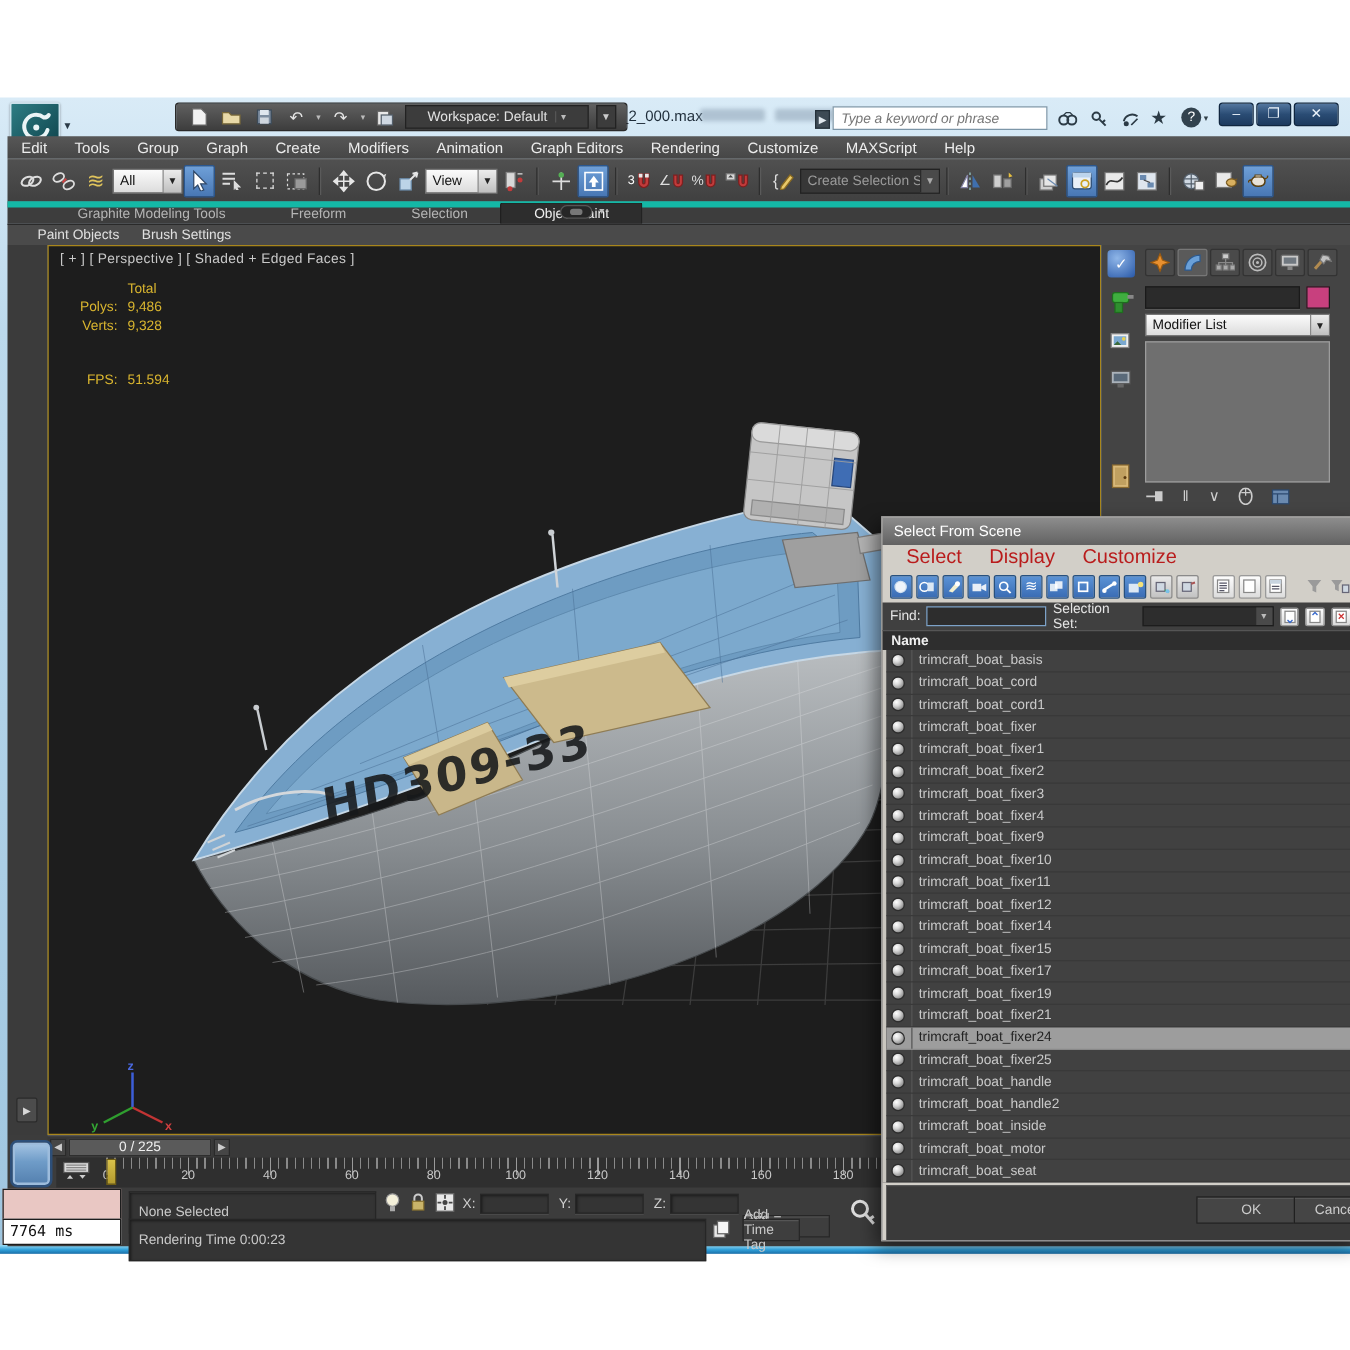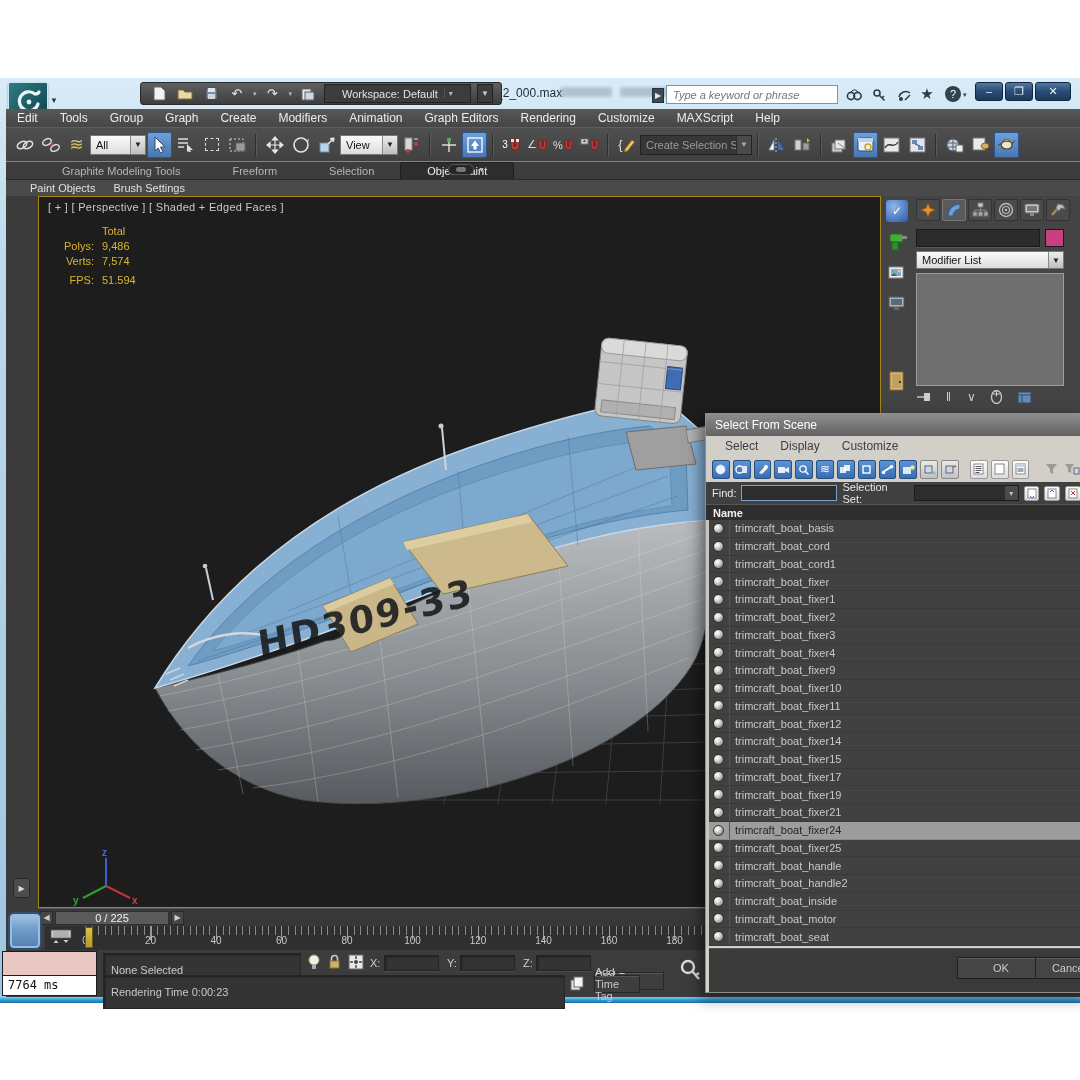--- a/index.html
+++ b/index.html
@@ -42,57 +42,57 @@
   .tbtn.active{background:linear-gradient(#6fa0d8,#4877b4);border:1px solid #2a5790;border-radius:2px}
   .tsep{width:2px;height:22px;border-left:1px solid #2e2e2e;border-right:1px solid #5a5a5a;margin:0 4px}
   .combo{display:flex;align-items:center;height:20px;background:linear-gradient(#fbfbfb,#dcdcdc);
     border:1px solid #777;font-size:11px;color:#111}
   .combo .txt{flex:1;padding:0 5px;white-space:nowrap;overflow:hidden}
   .combo .btn{width:15px;height:100%;background:linear-gradient(#ececec,#bfbfbf);border-left:1px solid #888;
     font-size:8px;color:#222;display:flex;align-items:center;justify-content:center}
   .combo.dark{background:#373737;border-color:#222;color:#9b9b9b}
   .combo.dark .btn{background:#4a4a4a;border-left-color:#2a2a2a;color:#aaa}
   .ribbontabs{left:6px;top:161px;width:1074px;height:18px;background:#3d3d3d;display:flex;align-items:flex-end;
-    padding-left:30px;border-top:1px solid #14b8a6}
+    padding-left:30px;border-top:5px solid #14b8a6}
   .rtab{font-size:11px;color:#b5b5b5;padding:2px 26px;white-space:nowrap}
   .rtab.selected{background:#2d2d2d;color:#f0f0f0;border:1px solid #1f1f1f;border-bottom:none;border-radius:2px 2px 0 0}
   .oval-btn{width:26px;height:11px;border-radius:6px;background:#262626;border:1px solid #555;margin:0 8px 3px 14px;position:relative}
   .oval-btn::after{content:"";position:absolute;inset:2px 7px;border-radius:4px;background:#777}
   .subtabs{left:6px;top:179px;width:1074px;height:17px;background:#4a4a4a;display:flex;align-items:center;
     padding-left:16px;gap:2px;border-top:1px solid #2a2a2a}
   .stab{font-size:11px;color:#e0e0e0;padding:1px 8px}
   
   .leftstrip{left:6px;top:196px;width:32px;height:712px;background:#3b3b3b}
   .expander{left:13px;top:878px;width:17px;height:20px;background:#4c4c4c;border:1px solid #2b2b2b;border-radius:2px;
     color:#d8d8d8;font-size:8px;display:flex;align-items:center;justify-content:center}
   .viewport{left:38px;top:196px;width:843px;height:712px;background:#1d1d1d;border:1px solid #a8861c}
   .vp-label{left:48px;top:201px;font-size:11px;color:#c9c9c9;letter-spacing:.3px}
   .stats{left:52px;top:224px;font-size:11px;color:#d9b52f;line-height:15px}
   .stats .r{display:flex}
   .stats .l{width:42px;text-align:right;margin-right:8px}
-  .stats .fps{margin-top:4px}
+  .stats .fps{margin-top:28px}
   
   .cpanel{left:881px;top:196px;width:199px;height:712px;background:#444}
   .dockcol{left:881px;top:200px;width:32px;display:flex;flex-direction:column;gap:9px;align-items:center}
   .dk{width:22px;height:22px;border-radius:3px;display:flex;align-items:center;justify-content:center;font-size:12px}
   .cptabs{left:916px;top:197px;width:160px;height:25px;display:flex;gap:2px;align-items:center}
   .cpt{width:24px;height:22px;display:flex;align-items:center;justify-content:center;background:#4a4a4a;border:1px solid #333;border-radius:2px}
   .cpt.active{background:#5a5a5a;border-color:#777}
   .namefield{left:916px;top:229px;width:124px;height:18px;background:#2b2b2b;border:1px solid #1a1a1a;box-shadow:0 1px 0 #585858}
   .swatch{left:1045px;top:229px;width:19px;height:18px;background:#c8407e;border:1px solid #1a1a1a}
   .modcombo{left:916px;top:251px;width:148px;height:18px}
   .stackbox{left:916px;top:273px;width:148px;height:113px;background:#6f6f6f;border:1px solid #9c9c9c}
   .cpbottom{left:916px;top:390px;width:150px;display:flex;gap:14px;color:#cfcfcf;font-size:12px;align-items:center}
   
   .dlg{left:705px;top:413px;width:383px;height:580px;background:#d2cfc8;border:1px solid #8e8e8e;
     box-shadow:-4px 5px 14px rgba(0,0,0,.5);z-index:50}
   .dlg-title{height:22px;background:linear-gradient(#8d8d8d,#626262);color:#fff;font-size:12px;
     display:flex;align-items:center;padding-left:9px}
   .dlg-menu{height:20px;display:flex;align-items:center;padding-left:8px}
-  .dlg-menu span{font-size:12px;color:#404040;padding:0 11px}
+  .dlg-menu span{font-size:16px;color:#b91c1c;padding:0 11px}
   .dlg-tools{height:26px;display:flex;align-items:center;gap:3px;padding:0 6px}
   .bi{width:21px;height:19px;border-radius:2px;display:flex;align-items:center;justify-content:center;
     background:linear-gradient(#5b93d6,#3a6cb4);border:1px solid #28517e;color:#fff;font-size:11px}
   .bi.steel{background:linear-gradient(#e9e9e9,#c2c2c2);border-color:#8a8a8a;color:#333}
   .bi.doc{background:linear-gradient(#fdfdfd,#dcdcdc);border-color:#9a9a9a;color:#444;font-size:9px}
   .bi.off{background:none;border-color:transparent;color:#8a8a8a}
   .findrow{height:22px;background:#404040;display:flex;align-items:center;gap:5px;padding:0 6px}
   .findrow label{color:#e6e6e6;font-size:11px}
   .find-input{width:96px;height:16px;background:#2d2d2d;border:1px solid #7da2c8;color:#ddd;font-size:11px;padding:0 3px}
   .ss-combo{width:106px;height:16px;background:#2d2d2d;border:1px solid #1d1d1d;display:flex}
@@ -459,21 +459,21 @@
   <div class="r">
       <span class="l"></span>
       <span>Total</span>
     </div>
   <div class="r">
       <span class="l">Polys:</span>
       <span>9,486</span>
     </div>
   <div class="r">
       <span class="l">Verts:</span>
-      <span>7,574</span>
+      <span>9,328</span>
     </div>
   <div class="r fps">
       <span class="l">FPS:</span>
       <span>51.594</span>
     </div>
 </div>
 
 <svg class="abs" style="left:38px;top:196px;pointer-events:none" width="843" height="712" viewBox="0 0 843 712">
   <defs>
     <linearGradient id="hullg" x1="0" y1="0" x2="0" y2="1">

